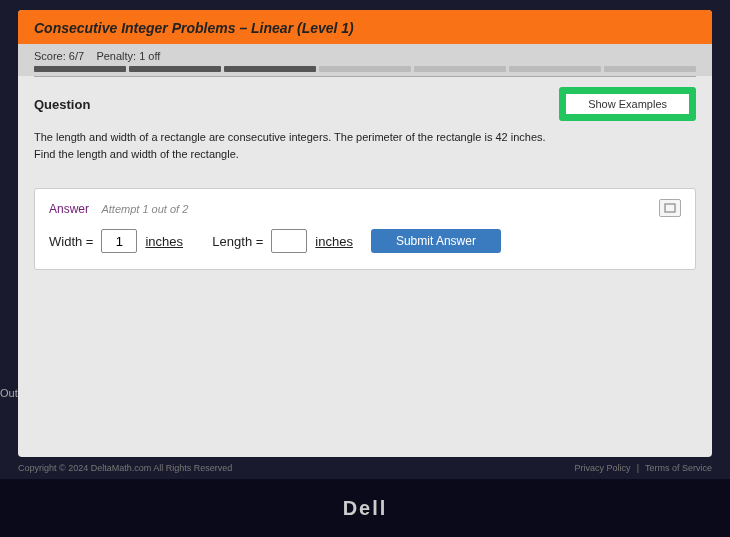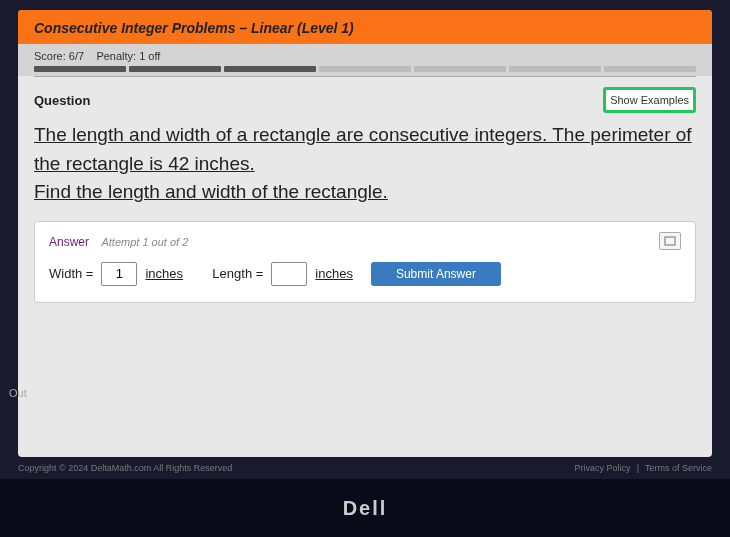--- a/index.html
+++ b/index.html
@@ -85,34 +85,33 @@
     }
 
     .question-label {
       font-size: 13px;
       font-weight: bold;
       color: #222;
     }
 
     .show-examples-btn {
       background: white;
-      border: 3px solid #22c55e;
-      padding: 4px 4px;
+      border: 7px solid #22c55e;
+      padding: 4px 22px;
       font-size: 11px;
       color: #333;
       border-radius: 3px;
       cursor: pointer;
     }
 
     .question-text {
-      font-size: 19px;
+      font-size: 11px;
       color: #222;
       line-height: 1.5;
-      margin-bottom: 14px;
-      text-decoration: underline;
+      margin-bottom: 26px;
     }
 
     .answer-box {
       background: white;
       border: 1px solid #ccc;
       border-radius: 3px;
       padding: 10px 14px 16px 14px;
       position: relative;
     }
 
@@ -191,21 +190,21 @@
       padding: 6px 18px;
       display: flex;
       align-items: center;
       justify-content: space-between;
     }
 
     .out-label {
       font-size: 11px;
       color: #aaa;
       position: absolute;
-      left: 9px;
+      left: 0;
       bottom: 80px;
     }
 
     .copyright-text {
       font-size: 9px;
       color: #777;
     }
 
     .footer-links {
       display: flex;

